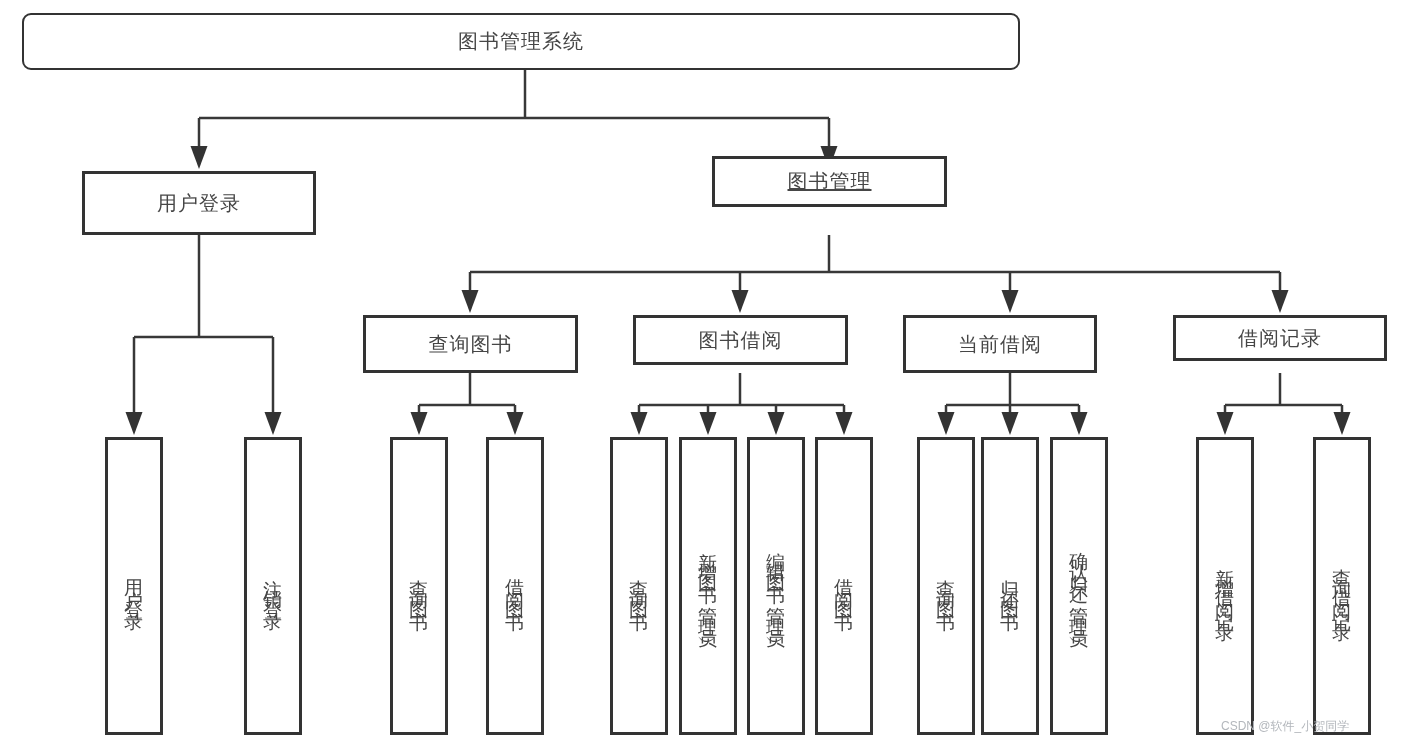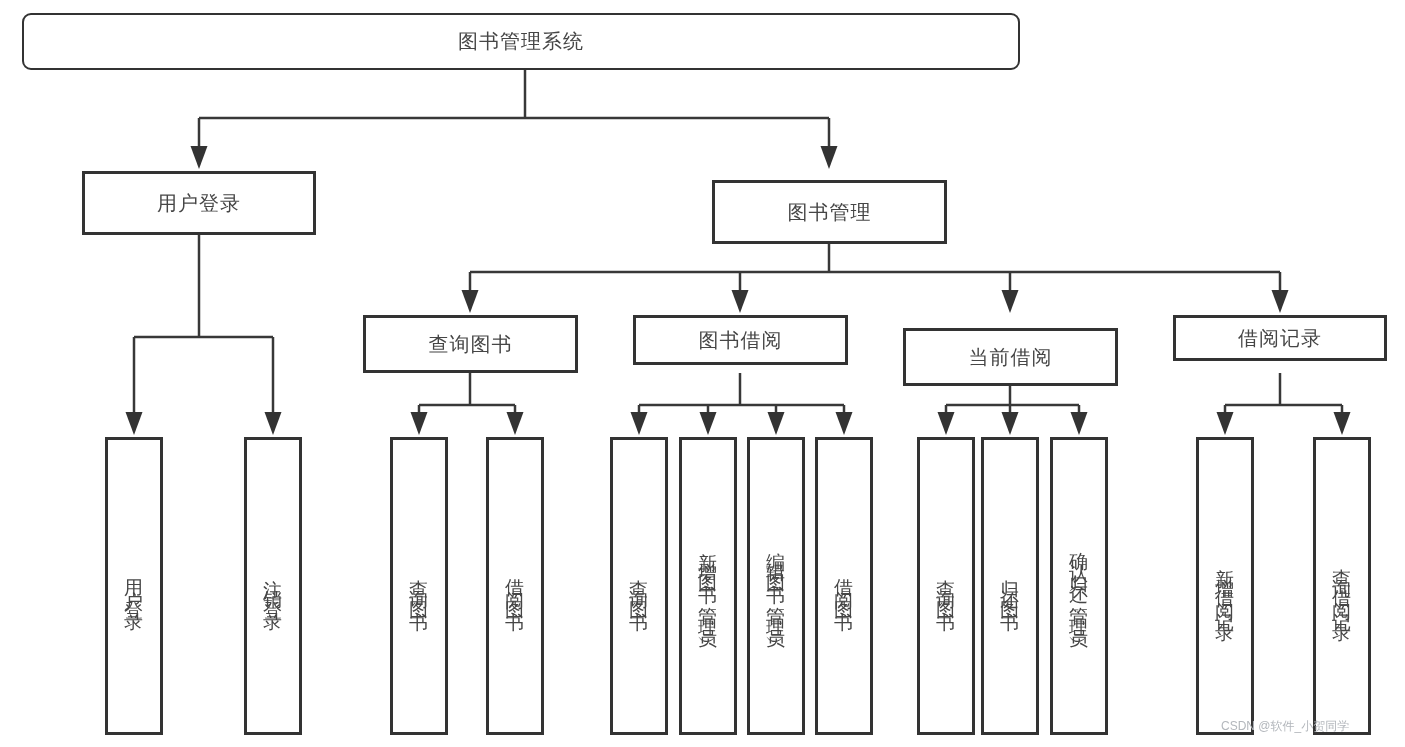--- a/index.html
+++ b/index.html
@@ -146,25 +146,25 @@
       <line x1="1225" y1="405" x2="1225" y2="414"></line>
       <polygon points="1216.5,412 1233.5,412 1225,435"></polygon>
       <line x1="1342" y1="405" x2="1342" y2="414"></line>
       <polygon points="1333.5,412 1350.5,412 1342,435"></polygon>
     </g>
   </svg>
 
   <div class="box h root" style="left:22px; top:13px; width:998px; height:57px;">图书管理系统</div>
 
   <div class="box h" style="left:82px; top:171px; width:234px; height:64px;">用户登录</div>
-  <div class="box h" style="left:712px; top:180px; width:235px; height:64px;">图书管理</div>
+  <div class="box h" style="left:712px; top:156px; width:235px; height:51px;text-decoration:underline;">图书管理</div>
 
   <div class="box h" style="left:363px; top:315px; width:215px; height:58px;">查询图书</div>
   <div class="box h" style="left:633px; top:315px; width:215px; height:50px;">图书借阅</div>
-  <div class="box h" style="left:903px; top:328px; width:215px; height:58px;">当前借阅</div>
+  <div class="box h" style="left:903px; top:315px; width:194px; height:58px;">当前借阅</div>
   <div class="box h" style="left:1173px; top:315px; width:214px; height:46px;">借阅记录</div>
 
   <div class="box v" style="left:105px; top:437px; width:58px; height:298px;">用户登录</div>
   <div class="box v" style="left:244px; top:437px; width:58px; height:298px;">注销登录</div>
 
   <div class="box v" style="left:390px; top:437px; width:58px; height:298px;">查询图书</div>
   <div class="box v" style="left:486px; top:437px; width:58px; height:298px;">借阅图书</div>
 
   <div class="box v" style="left:610px; top:437px; width:58px; height:298px;">查询图书</div>
   <div class="box v" style="left:679px; top:437px; width:58px; height:298px;">新增图书（管理员）</div>

